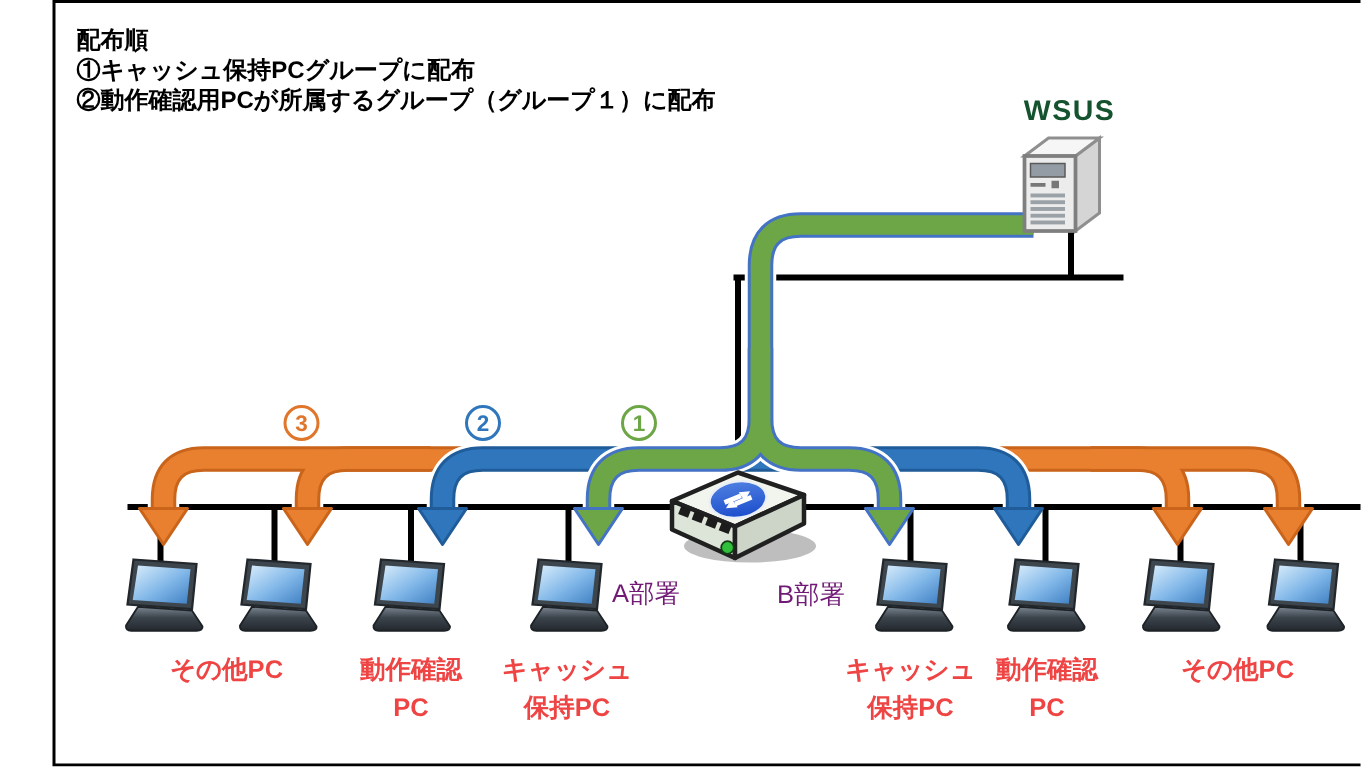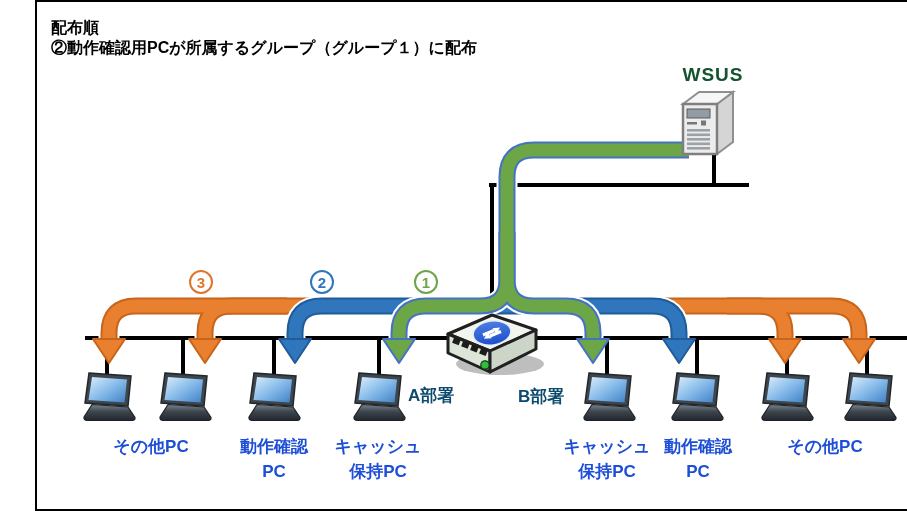--- a/index.html
+++ b/index.html
@@ -13,22 +13,22 @@
   .frame{position:relative;width:907px;height:511px;background:var(--background);
          border:2px solid #000;overflow:hidden;margin-left:35px;}
   .abs{position:absolute;}
   .legend{left:14px;top:16px;font-weight:bold;color:#000;font-size:16px;line-height:20px;white-space:nowrap;}
   .legend .hd{font-size:16px;}
   .wsus-label{left:636px;top:62px;width:80px;text-align:center;font-weight:bold;font-size:19px;color:#14532d;letter-spacing:1px;}
   .badge{position:absolute;width:24px;height:24px;border:2px solid;border-radius:50%;
          display:flex;align-items:center;justify-content:center;
          font-weight:bold;font-size:15px;background:#fff;}
   .pc-label{position:absolute;width:140px;text-align:center;font-weight:bold;
-            font-size:17px;line-height:25px;color:#1d4ed8;}
-  .dept-label{position:absolute;font-weight:bold;font-size:17px;color:#0c4a6e;white-space:nowrap;}
+            font-size:17px;line-height:25px;color:#ef4444;}
+  .dept-label{position:absolute;font-weight:normal;font-size:17px;color:#701a75;white-space:nowrap;}
   svg{position:absolute;left:0;top:0;}
   .blackline{stroke:var(--line);stroke-width:4;fill:none;}
   .band{fill:none;stroke-linejoin:round;stroke-linecap:butt;}
   .w21{stroke-width:21}.w17{stroke-width:17}.w13{stroke-width:13}
   .s-white{stroke:#fff;}
   .s-ob{stroke:var(--orange-border)} .s-of{stroke:var(--orange-fill)}
   .s-bb{stroke:var(--blue-border)}   .s-bf{stroke:var(--blue-fill)}
   .s-gb{stroke:var(--green-border)}  .s-gf{stroke:var(--green-fill)}
   .head-o{fill:var(--orange-fill);stroke:var(--orange-border);stroke-width:2;stroke-linejoin:round;}
   .head-b{fill:var(--blue-fill);stroke:var(--blue-border);stroke-width:2;stroke-linejoin:round;}
@@ -159,20 +159,21 @@
           <use href="#laptop" transform="translate(724,371)"></use>
         </g>
       <g>
           <use href="#laptop" transform="translate(807,371)"></use>
         </g>
     </g>
   </svg>
 
   <div class="abs legend">
     <div class="hd">配布順</div>
+    <div>①キャッシュ保持PCグループに配布</div>
     <div>②動作確認用PCが所属するグループ（グループ１）に配布</div>
   </div>
 
   <div class="abs wsus-label">WSUS</div>
 
   <div class="badge" style="left: 152px; top: 268px; color: rgb(224, 118, 43); border-color: rgb(224, 118, 43);">3</div>
   <div class="badge" style="left: 273px; top: 268px; color: rgb(47, 118, 188); border-color: rgb(47, 118, 188);">2</div>
   <div class="badge" style="left: 377px; top: 268px; color: rgb(108, 166, 71); border-color: rgb(108, 166, 71);">1</div>
 
   <div class="dept-label" style="left:371px;top:382px;">A部署</div>

